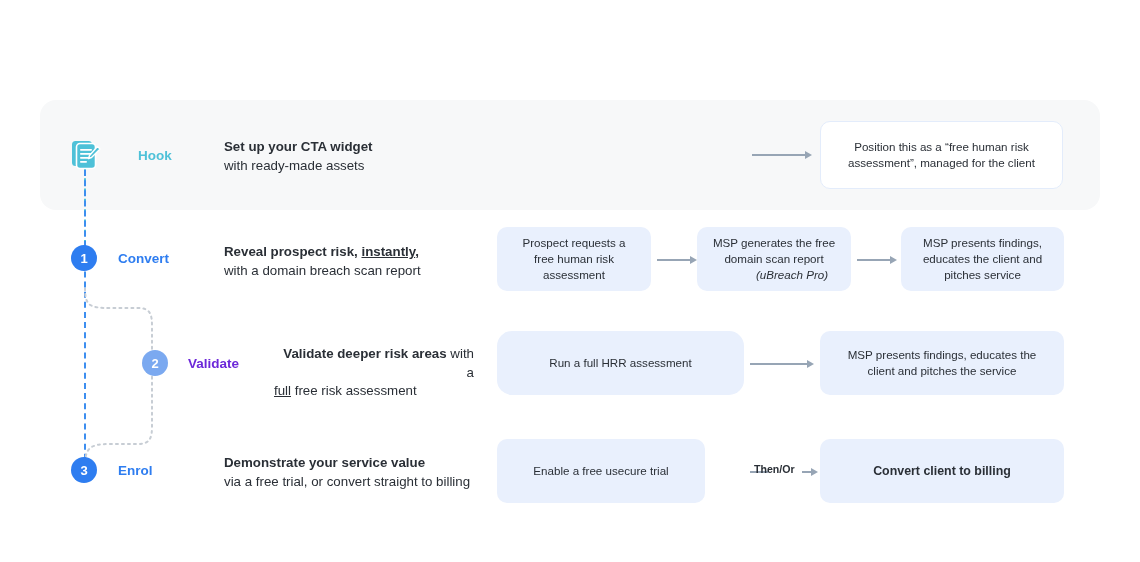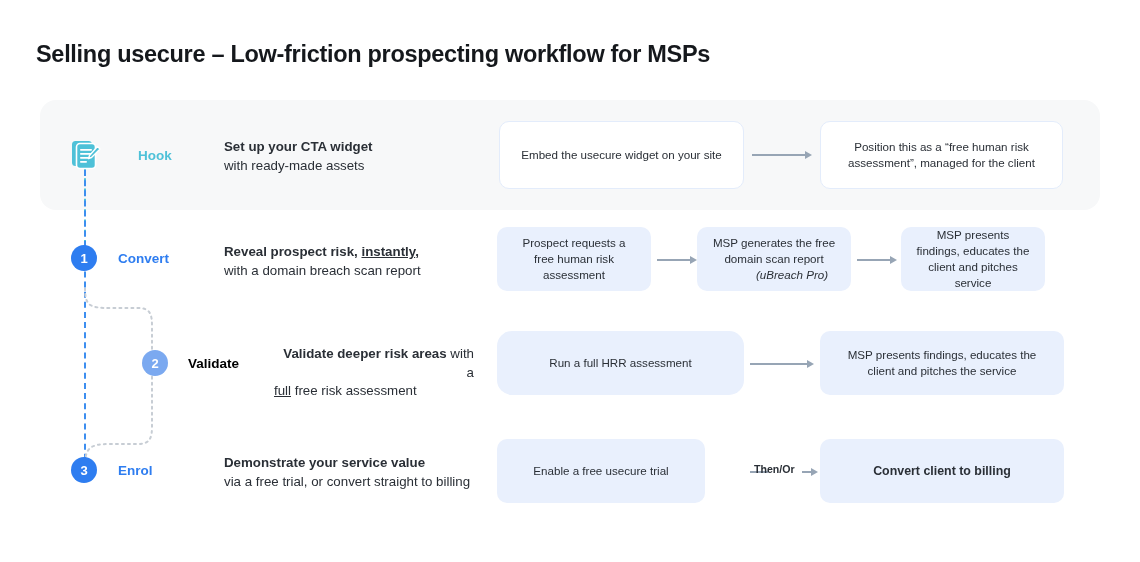--- a/index.html
+++ b/index.html
@@ -99,21 +99,21 @@
     height: 34px;
   }
 
   .stage-label {
     position: absolute;
     font-size: 13.5px;
     font-weight: bold;
   }
   .stage-label.hook { color: #4ec1d8; left: 118px; top: 148px; margin-left: 20px; }
   .stage-label.convert { color: #2e7df0; left: 118px; top: 251px; }
-  .stage-label.validate { color: #000000; left: 188px; top: 356px; }
+  .stage-label.validate { color: #6d28d9; left: 188px; top: 356px; }
   .stage-label.enrol { color: #2e7df0; left: 118px; top: 463px; }
 
   
   .desc {
     position: absolute;
     font-size: 13.3px;
     color: #2a2f36;
     line-height: 18.5px;
   }
   .desc .l1 { font-weight: bold; display: block; }
@@ -176,21 +176,20 @@
     font-weight: bold;
     color: #2a2f36;
     white-space: nowrap;
   }
 </style>
 </head>
 <body>
 
 <div class="page">
 
-  <div class="title">Selling usecure – Low-friction prospecting workflow for MSPs</div>
 
   <div class="hook-band"></div>
 
   <div class="spine-teal"></div>
   <div class="spine"></div>
   <div class="branch">
     <svg width="84" height="182" viewBox="0 0 84 182" fill="none">
       <path d="M5 0 C5 18, 10 20, 30 20 L58 20 C70 20, 72 26, 72 38 L72 138 C72 150, 70 156, 58 156 L30 156 C10 156, 5 160, 5 178" stroke="#c7cdd4" stroke-width="2" stroke-dasharray="2 4" stroke-linecap="round" fill="none"></path>
     </svg>
   </div>
@@ -207,23 +206,20 @@
     </svg>
   </div>
 
   <div class="stage-label hook">Hook</div>
 
   <div class="desc hook">
     <span class="l1">Set up your CTA widget</span>
     <span class="l2">with ready-made assets</span>
   </div>
 
-  <div class="card white" style="left:499px; top:121px; width:245px; height:68px;">
-    <span>Embed the usecure widget on your site</span>
-  </div>
   <div class="arrow" style="left:752px; top:150px; width:60px;">
     <span class="line"></span>
     <span class="head"></span>
   </div>
   <div class="card white" style="left:820px; top:121px; width:243px; height:68px;">
     <span>Position this as a “free human risk assessment”, managed for the client</span>
   </div>
 
   <div class="badge b1" style="left:71px; top:245px;">
     <span>1</span>
@@ -242,21 +238,21 @@
     <span class="line"></span>
     <span class="head"></span>
   </div>
   <div class="card blue" style="left:697px; top:227px; width:154px; height:64px;">
     <span><span>MSP generates the free domain scan report </span><span class="i">(uBreach Pro)</span></span>
   </div>
   <div class="arrow" style="left:857px; top:255px; width:40px;">
     <span class="line"></span>
     <span class="head"></span>
   </div>
-  <div class="card blue" style="left:901px; top:227px; width:144px; height:64px;">
+  <div class="card blue" style="left:901px; top:227px; width:163px; height:64px;">
     <span>MSP presents findings, educates the client and pitches service</span>
   </div>
 
   <div class="badge b2" style="left:142px; top:350px;">
     <span>2</span>
   </div>
   <div class="stage-label validate">Validate</div>
 
   <div class="desc validate">
     <span class="l1 mix"><span>Validate deeper risk areas</span><span class="reg"> with a</span></span>

